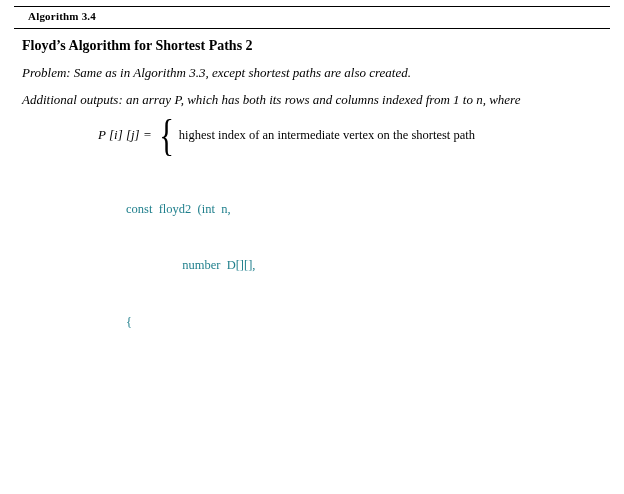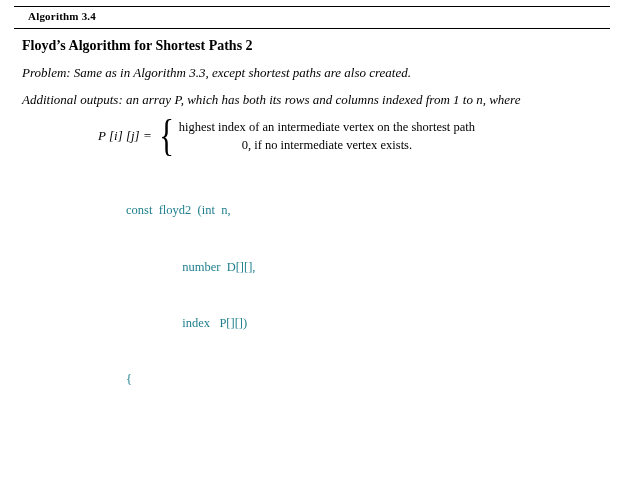--- a/index.html
+++ b/index.html
@@ -109,28 +109,26 @@
 
   <p class="para">Problem: Same as in Algorithm 3.3, except shortest paths are also created.</p>
 
   <p class="para">Additional outputs: an array P, which has both its rows and columns indexed from 1 to n, where</p>
 
   <div class="defn">
     <span class="defn-lhs">P [i] [j] =</span>
     <span class="brace">{</span>
     <span class="defn-rhs">
       <div>highest index of an intermediate vertex on the shortest path</div>
-      <div>0, if no intermediate vertex exists.</div>
     </span>
   </div>
 
   <div class="code">
     <span class="ln">const  floyd2  (int  n,</span>
     <span class="ln">                  number  D[][],</span>
-    <span class="ln">                  index   P[][])</span>
     <span class="ln">{</span>
     
     <span class="ln"></span>
     
     
     
     
     
     
     

